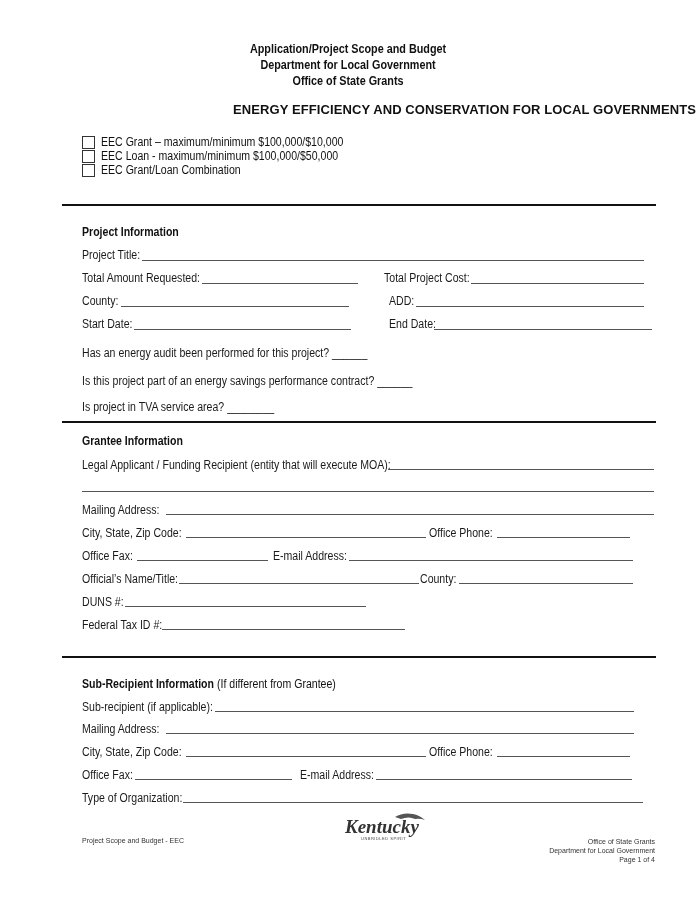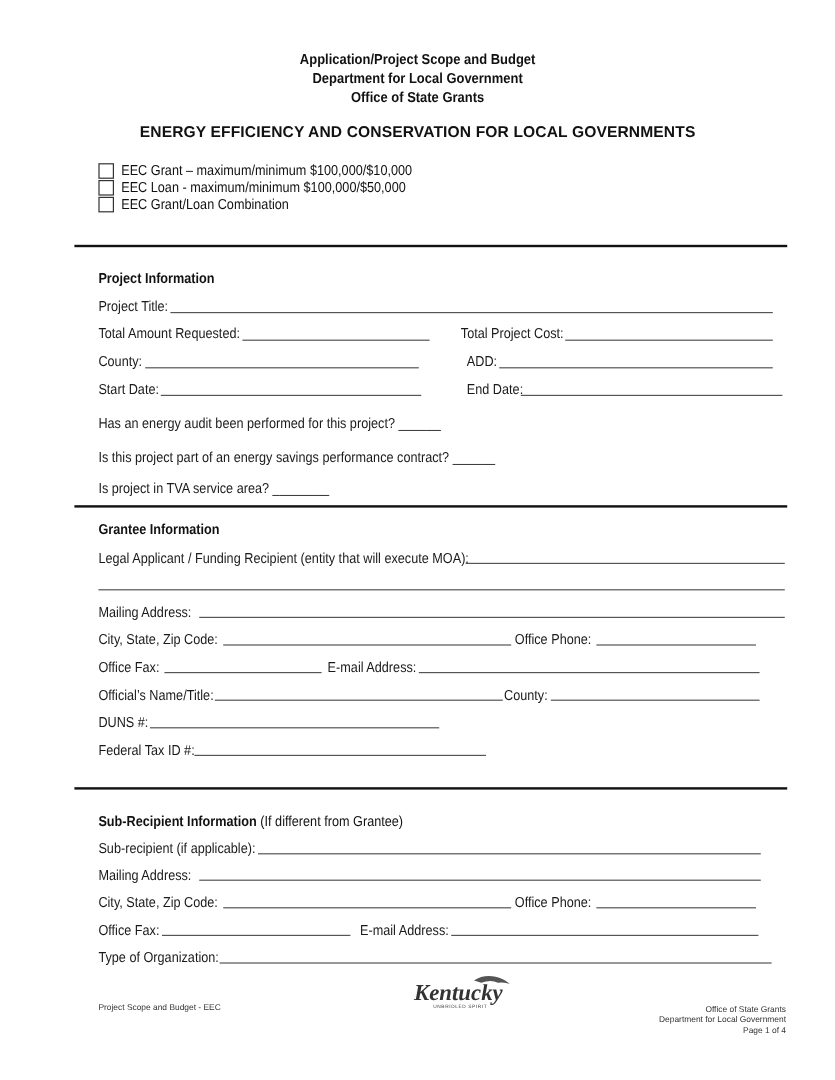--- a/index.html
+++ b/index.html
@@ -18,21 +18,21 @@
   .foot { font-size:7px; color:#333; }
   .foot-r { text-align:right; line-height:9px; }
   .logo { position:absolute; left:326px; width:86px; height:32px; top:811px;margin-left:17px; }
 </style>
 </head>
 <body>
 
 <div class="abs hdr" style="top:42px;">Application/Project Scope and Budget</div>
 <div class="abs hdr" style="top:58px;">Department for Local Government</div>
 <div class="abs hdr" style="top:74px;">Office of State Grants</div>
-<div class="abs title" style="top:102px;">ENERGY EFFICIENCY AND CONSERVATION FOR LOCAL GOVERNMENTS</div>
+<div class="abs title" style="top:102px;text-align:right;">ENERGY EFFICIENCY AND CONSERVATION FOR LOCAL GOVERNMENTS</div>
 
 <div class="cb" style="left:82px;top:136px;"></div>
 <div class="abs opt" style="left:101px;top:135px;">EEC Grant – maximum/minimum $100,000/$10,000</div>
 <div class="cb" style="left:82px;top:150px;"></div>
 <div class="abs opt" style="left:101px;top:149px;">EEC Loan - maximum/minimum $100,000/$50,000</div>
 <div class="cb" style="left:82px;top:164px;"></div>
 <div class="abs opt" style="left:101px;top:163px;">EEC Grant/Loan Combination</div>
 
 <div class="rule" style="top:204px;"></div>
 

